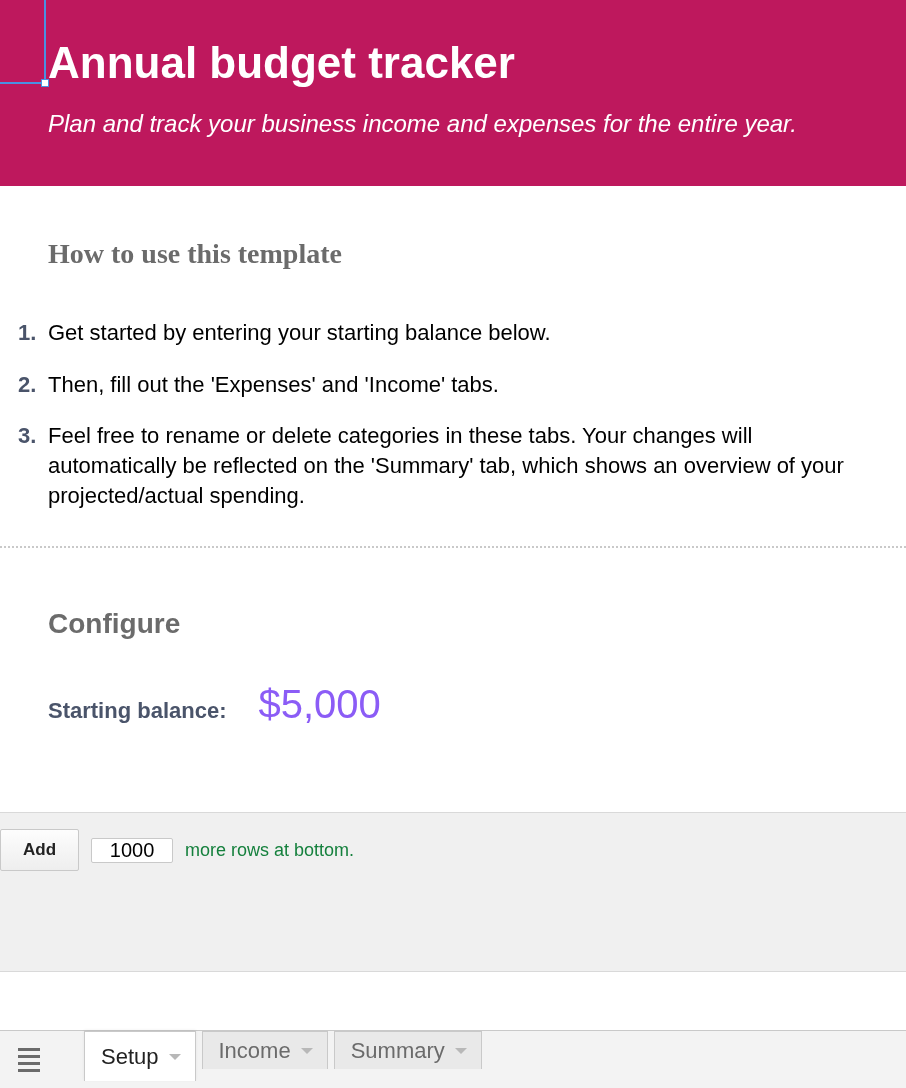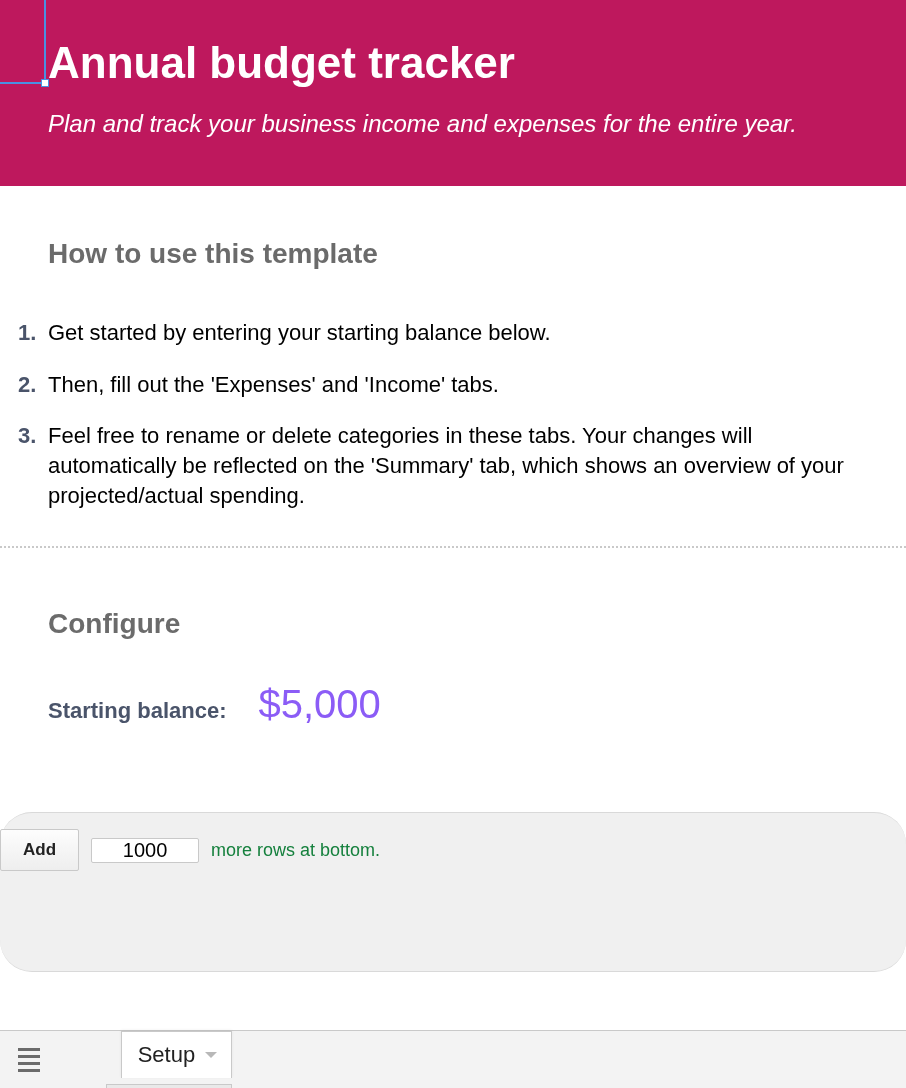--- a/index.html
+++ b/index.html
@@ -58,20 +58,21 @@
       font-style: italic;
     }
     .content {
       padding: 52px 48px 20px 48px;
     }
     .section-heading {
       color: #6b6b6b;
       font-size: 28px;
       font-weight: bold;
       margin-bottom: 48px;
+      font-family: Liberation Serif, serif;
     }
     .instructions {
       list-style: none;
       counter-reset: item;
       margin-left: -30px;
     }
     .instructions li {
       counter-increment: item;
       color: #000000;
       font-size: 22px;
@@ -119,41 +120,40 @@
       left: 0;
       right: 0;
       top: 812px;
       background: #f0f0f0;
       border-top: 1px solid #d9d9d9;
       border-bottom: 1px solid #d9d9d9;
       padding: 16px 0 100px 0;
       display: flex;
       align-items: center;
       gap: 12px;
-      border-radius: 32px;
     }
     .add-btn {
       background: linear-gradient(#fdfdfd, #eeeeee);
       border: 1px solid #c9c9c9;
       border-radius: 2px;
       color: #222;
       font-weight: bold;
       font-size: 17px;
       padding: 10px 22px;
       margin-left: 0px;
       cursor: pointer;
       font-family: inherit;
     }
     .rows-input {
       background: #fff;
       border: 1px solid #c9c9c9;
       border-radius: 2px;
       font-size: 20px;
       padding: 0 12px;
-      width: 108px;
+      width: 82px;
       text-align: center;
       font-family: inherit;
     }
     .rows-suffix {
       color: #15803d;
       font-size: 18px;
     }
     .tab-bar {
       position: absolute;
       left: 0;
@@ -178,25 +178,23 @@
       gap: 4px;
     }
     .hamburger-icon span {
       display: block;
       width: 22px;
       height: 3px;
       background: #6b6b6b;
     }
     .tabs {
       display: flex;
-      align-items: flex-end;
       gap: 6px;
       padding-left: 26px;
       padding-bottom: 0;
-      flex-direction: column;
     }
     .tab {
       display: flex;
       align-items: center;
       gap: 10px;
       padding: 10px 14px 10px 16px;
       background: #e9e9e9;
       border: 1px solid #c9c9c9;
       border-bottom: none;
       color: #6b6b6b;

